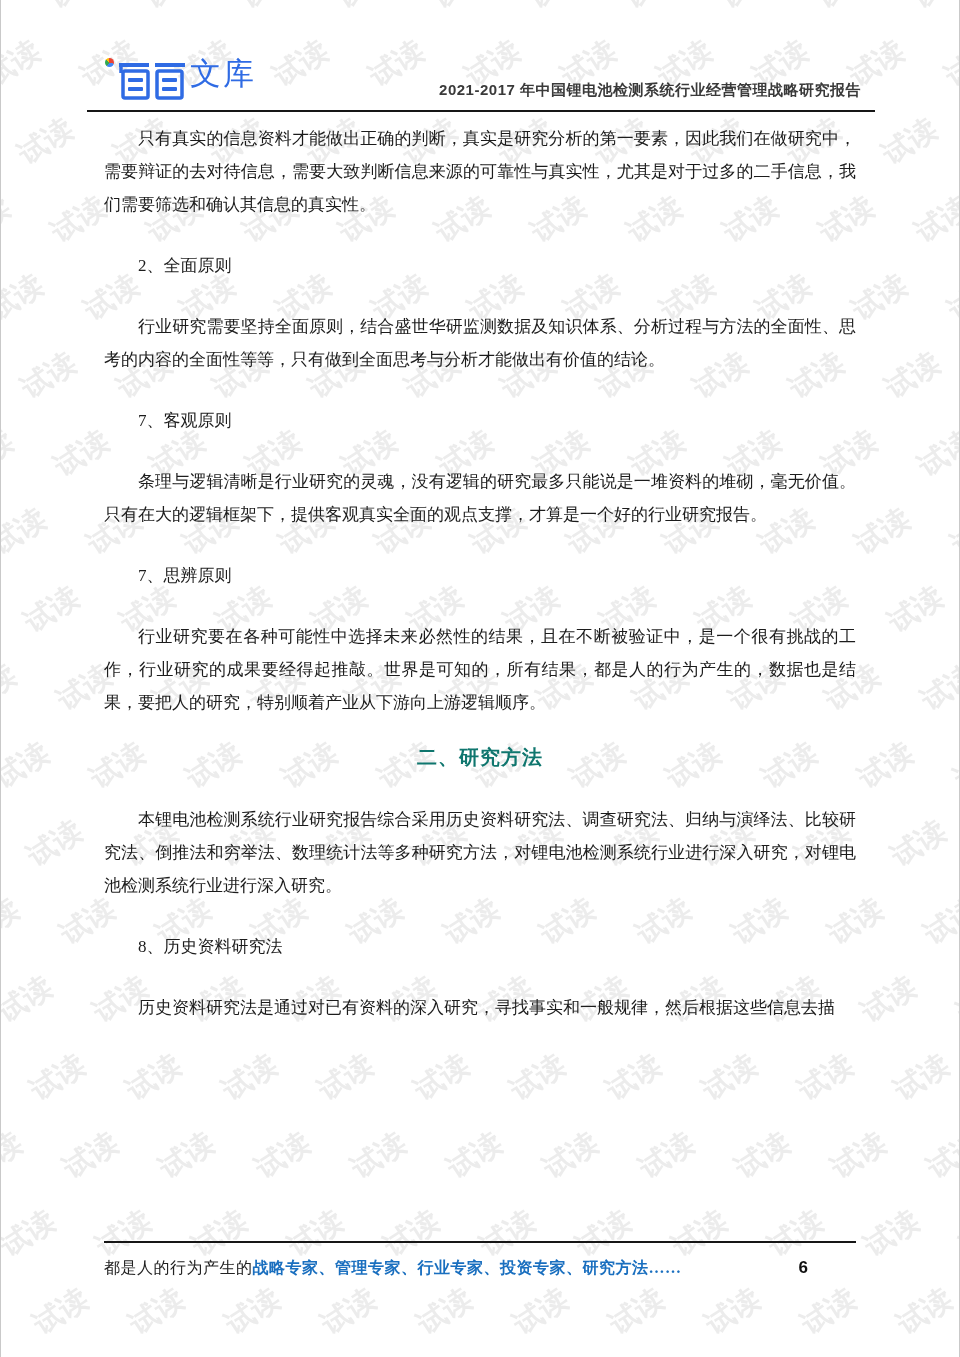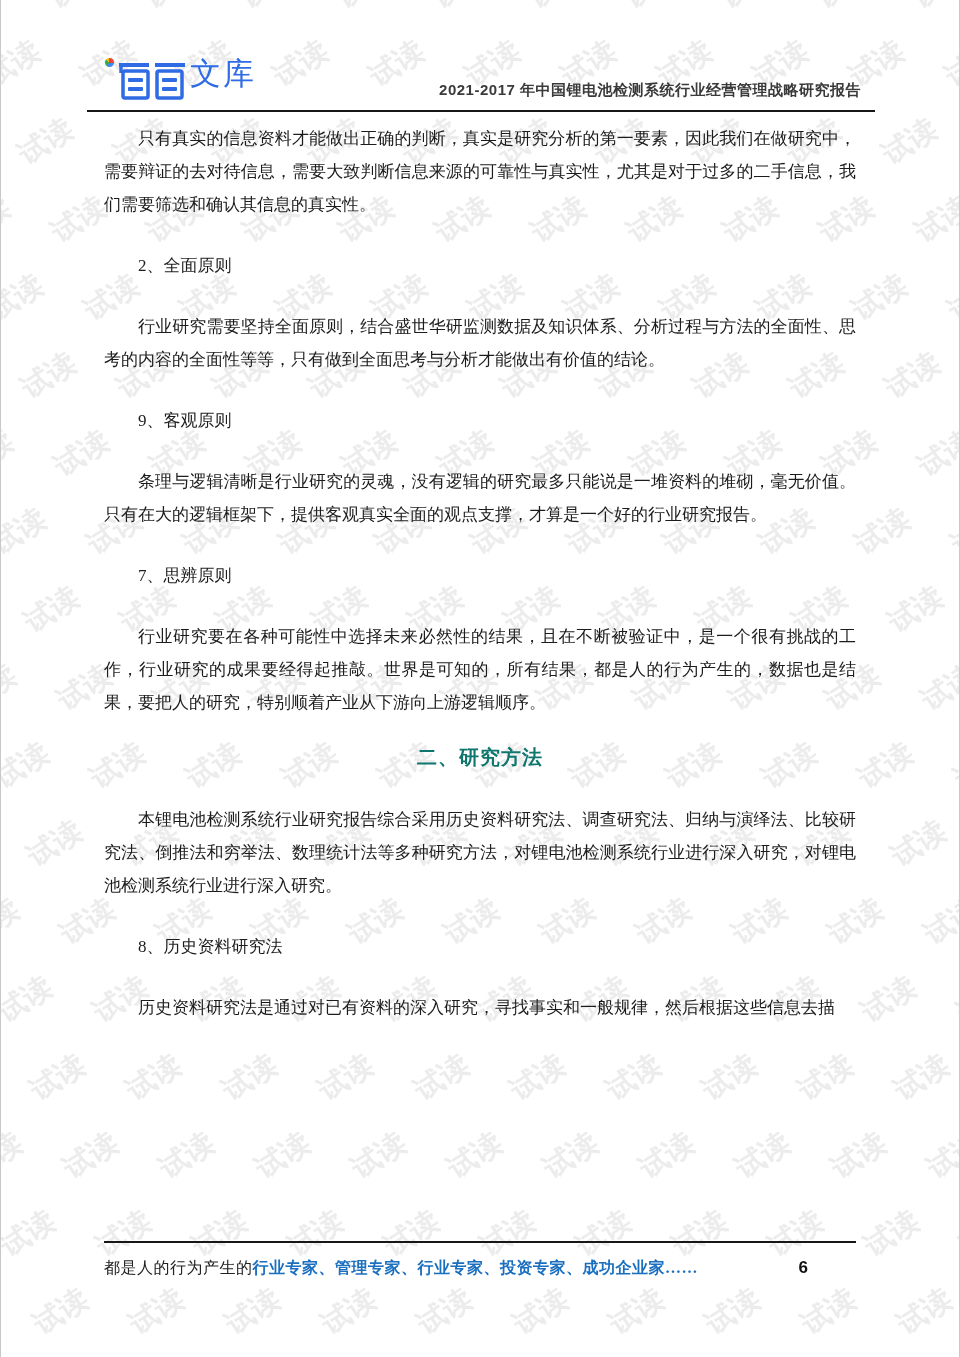--- a/index.html
+++ b/index.html
@@ -357,30 +357,30 @@
       </svg>
       <span class="brand-text" style="color: rgb(47, 107, 228);">文库</span>
     </div>
     <div class="doc-title">2021-2017 年中国锂电池检测系统行业经营管理战略研究报告</div>
   </div>
 
   <div class="doc-body" id="doc-body">
       <p class="para">只有真实的信息资料才能做出正确的判断，真实是研究分析的第一要素，因此我们在做研究中，需要辩证的去对待信息，需要大致判断信息来源的可靠性与真实性，尤其是对于过多的二手信息，我们需要筛选和确认其信息的真实性。</p>
       <p class="item">2、全面原则</p>
       <p class="para">行业研究需要坚持全面原则，结合盛世华研监测数据及知识体系、分析过程与方法的全面性、思考的内容的全面性等等，只有做到全面思考与分析才能做出有价值的结论。</p>
-      <p class="item">9、客观原则</p>
+      <p class="item">7、客观原则</p>
       <p class="para">条理与逻辑清晰是行业研究的灵魂，没有逻辑的研究最多只能说是一堆资料的堆砌，毫无价值。只有在大的逻辑框架下，提供客观真实全面的观点支撑，才算是一个好的行业研究报告。</p>
       <p class="item">7、思辨原则</p>
       <p class="para">行业研究要在各种可能性中选择未来必然性的结果，且在不断被验证中，是一个很有挑战的工作，行业研究的成果要经得起推敲。世界是可知的，所有结果，都是人的行为产生的，数据也是结果，要把人的研究，特别顺着产业从下游向上游逻辑顺序。</p>
       <h2 class="heading">二、研究方法</h2>
       <p class="para">本锂电池检测系统行业研究报告综合采用历史资料研究法、调查研究法、归纳与演绎法、比较研究法、倒推法和穷举法、数理统计法等多种研究方法，对锂电池检测系统行业进行深入研究，对锂电池检测系统行业进行深入研究。</p>
       <p class="item">8、历史资料研究法</p>
       <p class="para">历史资料研究法是通过对已有资料的深入研究，寻找事实和一般规律，然后根据这些信息去描</p>
     </div>
 
   <div class="footer">
     <div class="footer-slogan">
-      <span>都是人的行为产生的</span><span class="highlight" style="color: rgb(26, 111, 191);">行业专家、管理专家、行业专家、投资专家、成功企业家……</span>
+      <span>都是人的行为产生的</span><span class="highlight" style="color: rgb(26, 111, 191);">战略专家、管理专家、行业专家、投资专家、研究方法……</span>
     </div>
     <div class="page-number">6</div>
   </div>
 
 </div>
 
 </body></html>

